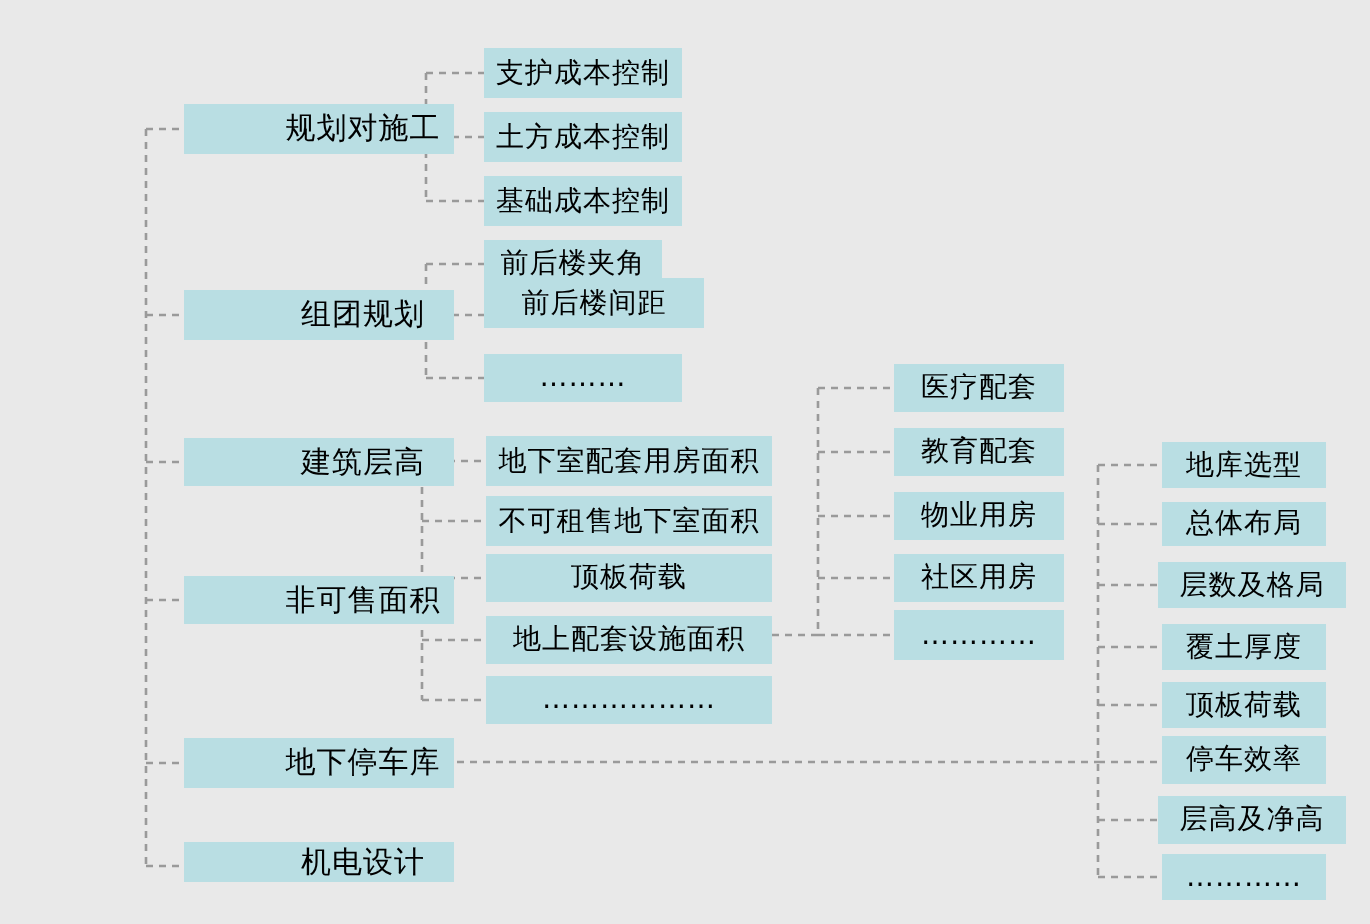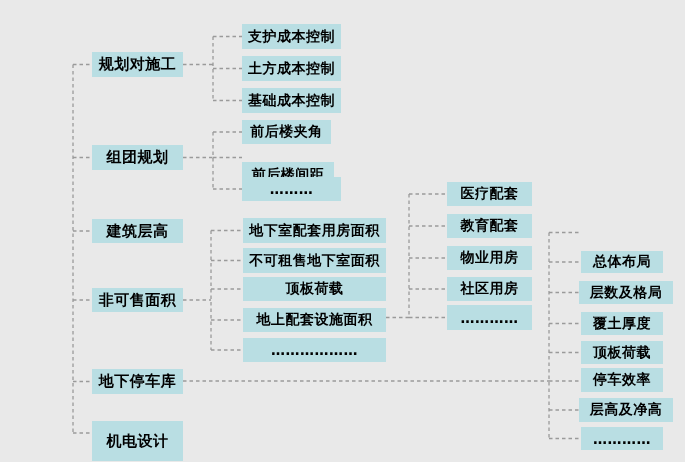--- a/index.html
+++ b/index.html
@@ -16,29 +16,29 @@
   .connector{
     fill:none;
     stroke:#9a9a9a;
     stroke-width:1.3;
     stroke-dasharray:3.5 3;
   }
   .box{
     position:absolute;
     background:#b9dee3;
     color:#000000;
-    font-weight:700;
+    font-weight:400;
     font-size:14px;
     display:flex;
     align-items:center;
     justify-content:center;
     white-space:nowrap;
     letter-spacing:0.5px;
   }
-  .box.lg{font-size:15px;}
+  .box.lg{font-size:15px;padding-left:44px;}
 </style>
 </head>
 <body>
 
 <div class="canvas">
 
   <svg class="connector-layer" viewBox="0 0 685 462" xmlns="http://www.w3.org/2000/svg">
 
     <path class="connector" d="M73,64.5 H92 M73,64.5 V433 M73,157.5 H92 M73,231 H92 M73,300 H92 M73,381.5 H92 M73,433 H92"></path>
 
@@ -51,42 +51,43 @@
     <path class="connector" d="M386,317.5 H409 M409,194 V317.5 M409,194 H447 M409,226 H447 M409,258 H447 M409,289 H447 M409,317.5 H447"></path>
 
     <path class="connector" d="M183,381 H549 M549,232.5 V438.5 M549,232.5 H581 M549,262 H581 M549,292.5 H579 M549,323.5 H581 M549,352.5 H581 M549,381 H581 M549,410 H579 M549,438.5 H581"></path>
   </svg>
 
   <div class="box lg" style="left:92px;top:52px;width:91px;height:25px">规划对施工</div>
   <div class="box lg" style="left:92px;top:145px;width:91px;height:25px">组团规划</div>
   <div class="box lg" style="left:92px;top:219px;width:91px;height:24px">建筑层高</div>
   <div class="box lg" style="left:92px;top:288px;width:91px;height:24px">非可售面积</div>
   <div class="box lg" style="left:92px;top:369px;width:91px;height:25px">地下停车库</div>
-  <div class="box lg" style="left:92px;top:421px;width:91px;height:40px">机电设计</div>
+  <div class="box lg" style="left:92px;top:421px;width:91px;height:20px">机电设计</div>
 
   <div class="box" style="left:242px;top:24px;width:99px;height:25px">支护成本控制</div>
   <div class="box" style="left:242px;top:56px;width:99px;height:25px">土方成本控制</div>
   <div class="box" style="left:242px;top:88px;width:99px;height:25px">基础成本控制</div>
 
   <div class="box" style="left:242px;top:120px;width:89px;height:24px">前后楼夹角</div>
-  <div class="box" style="left:242px;top:162px;width:92px;height:25px">前后楼间距</div>
+  <div class="box" style="left:242px;top:139px;width:110px;height:25px">前后楼间距</div>
   <div class="box" style="left:242px;top:177px;width:99px;height:24px">………</div>
 
   <div class="box" style="left:243px;top:218px;width:143px;height:25px">地下室配套用房面积</div>
   <div class="box" style="left:243px;top:248px;width:143px;height:25px">不可租售地下室面积</div>
   <div class="box" style="left:243px;top:277px;width:143px;height:24px">顶板荷载</div>
   <div class="box" style="left:243px;top:308px;width:143px;height:24px">地上配套设施面积</div>
   <div class="box" style="left:243px;top:338px;width:143px;height:24px">………………</div>
 
   <div class="box" style="left:447px;top:182px;width:85px;height:24px">医疗配套</div>
   <div class="box" style="left:447px;top:214px;width:85px;height:24px">教育配套</div>
   <div class="box" style="left:447px;top:246px;width:85px;height:24px">物业用房</div>
   <div class="box" style="left:447px;top:277px;width:85px;height:24px">社区用房</div>
   <div class="box" style="left:447px;top:305px;width:85px;height:25px">…………</div>
 
+  <div class="box" style="left:581px;top:221px;width:82px;height:23px">地库选型</div>
   <div class="box" style="left:581px;top:251px;width:82px;height:22px">总体布局</div>
   <div class="box" style="left:579px;top:281px;width:94px;height:23px">层数及格局</div>
   <div class="box" style="left:581px;top:341px;width:82px;height:23px">顶板荷载</div>
   <div class="box" style="left:581px;top:312px;width:82px;height:23px">覆土厚度</div>
   <div class="box" style="left:581px;top:368px;width:82px;height:24px">停车效率</div>
   <div class="box" style="left:579px;top:398px;width:94px;height:24px">层高及净高</div>
   <div class="box" style="left:581px;top:427px;width:82px;height:23px">…………</div>
 
 </div>
 

